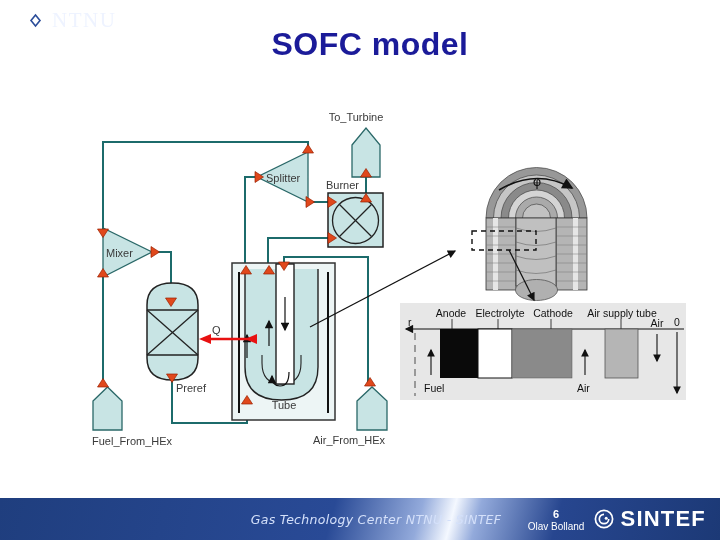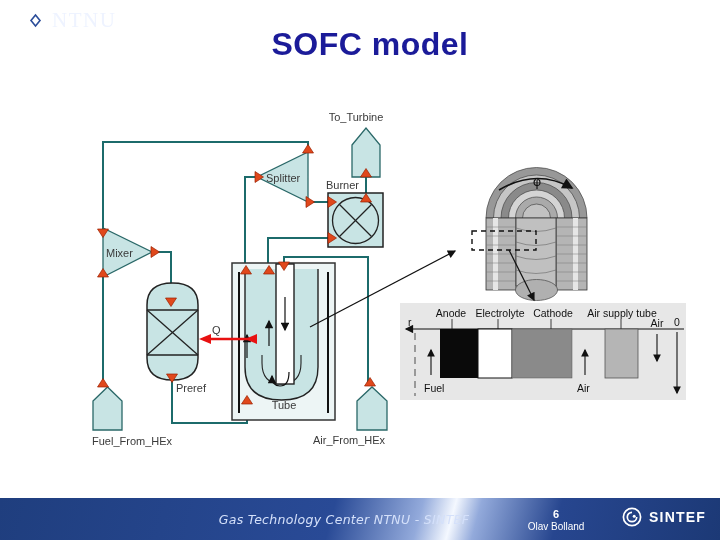--- a/index.html
+++ b/index.html
@@ -16,27 +16,27 @@
   .cs-label{font-size:10.5px;fill:#111;}
   #footer{
     position:absolute;left:0;top:498px;width:720px;height:42px;
     background:linear-gradient(105deg,#1f3e7e 0%,#294a96 46%,#93aadb 58%,#f4f8ff 62.5%,#93aadb 66%,#27468f 77%,#1c3976 100%);
   }
   #ntnu-logo{position:absolute;left:26px;top:8px;display:flex;align-items:center;gap:7px;}
   #ntnu-logo .txt{font-family:"Liberation Serif",serif;font-size:21px;color:#eef3ff;letter-spacing:1.5px;}
   #footer-center{
     position:absolute;left:0;top:512px;width:688px;text-align:center;
     font-family:"DejaVu Sans",sans-serif;font-style:italic;font-size:12.5px;
-    color:#d4e0fa;letter-spacing:0.3px;white-space:nowrap;
+    color:#d4e0fa;letter-spacing:0.3px;white-space:nowrap;padding-left:32px;
   }
   #page-block{position:absolute;left:520px;top:508px;width:72px;text-align:center;color:#fff;}
   #page-block .num{font-size:11px;font-weight:bold;}
   #page-block .author{font-size:10px;font-weight:normal;margin-top:1px;white-space:nowrap;}
   #sintef-logo{position:absolute;right:14px;top:506px;display:flex;align-items:center;gap:6px;}
-  #sintef-logo .txt{font-size:14px;font-weight:bold;color:#fff;letter-spacing:1.2px;}
+  #sintef-logo .txt{font-size:22px;font-weight:bold;color:#fff;letter-spacing:1.2px;}
 </style>
 </head>
 <body>
 
 <div id="slide">
 
   <div id="title">SOFC model</div>
 
   <svg id="diagram" width="720" height="540" viewBox="0 0 720 540">
     <defs>

